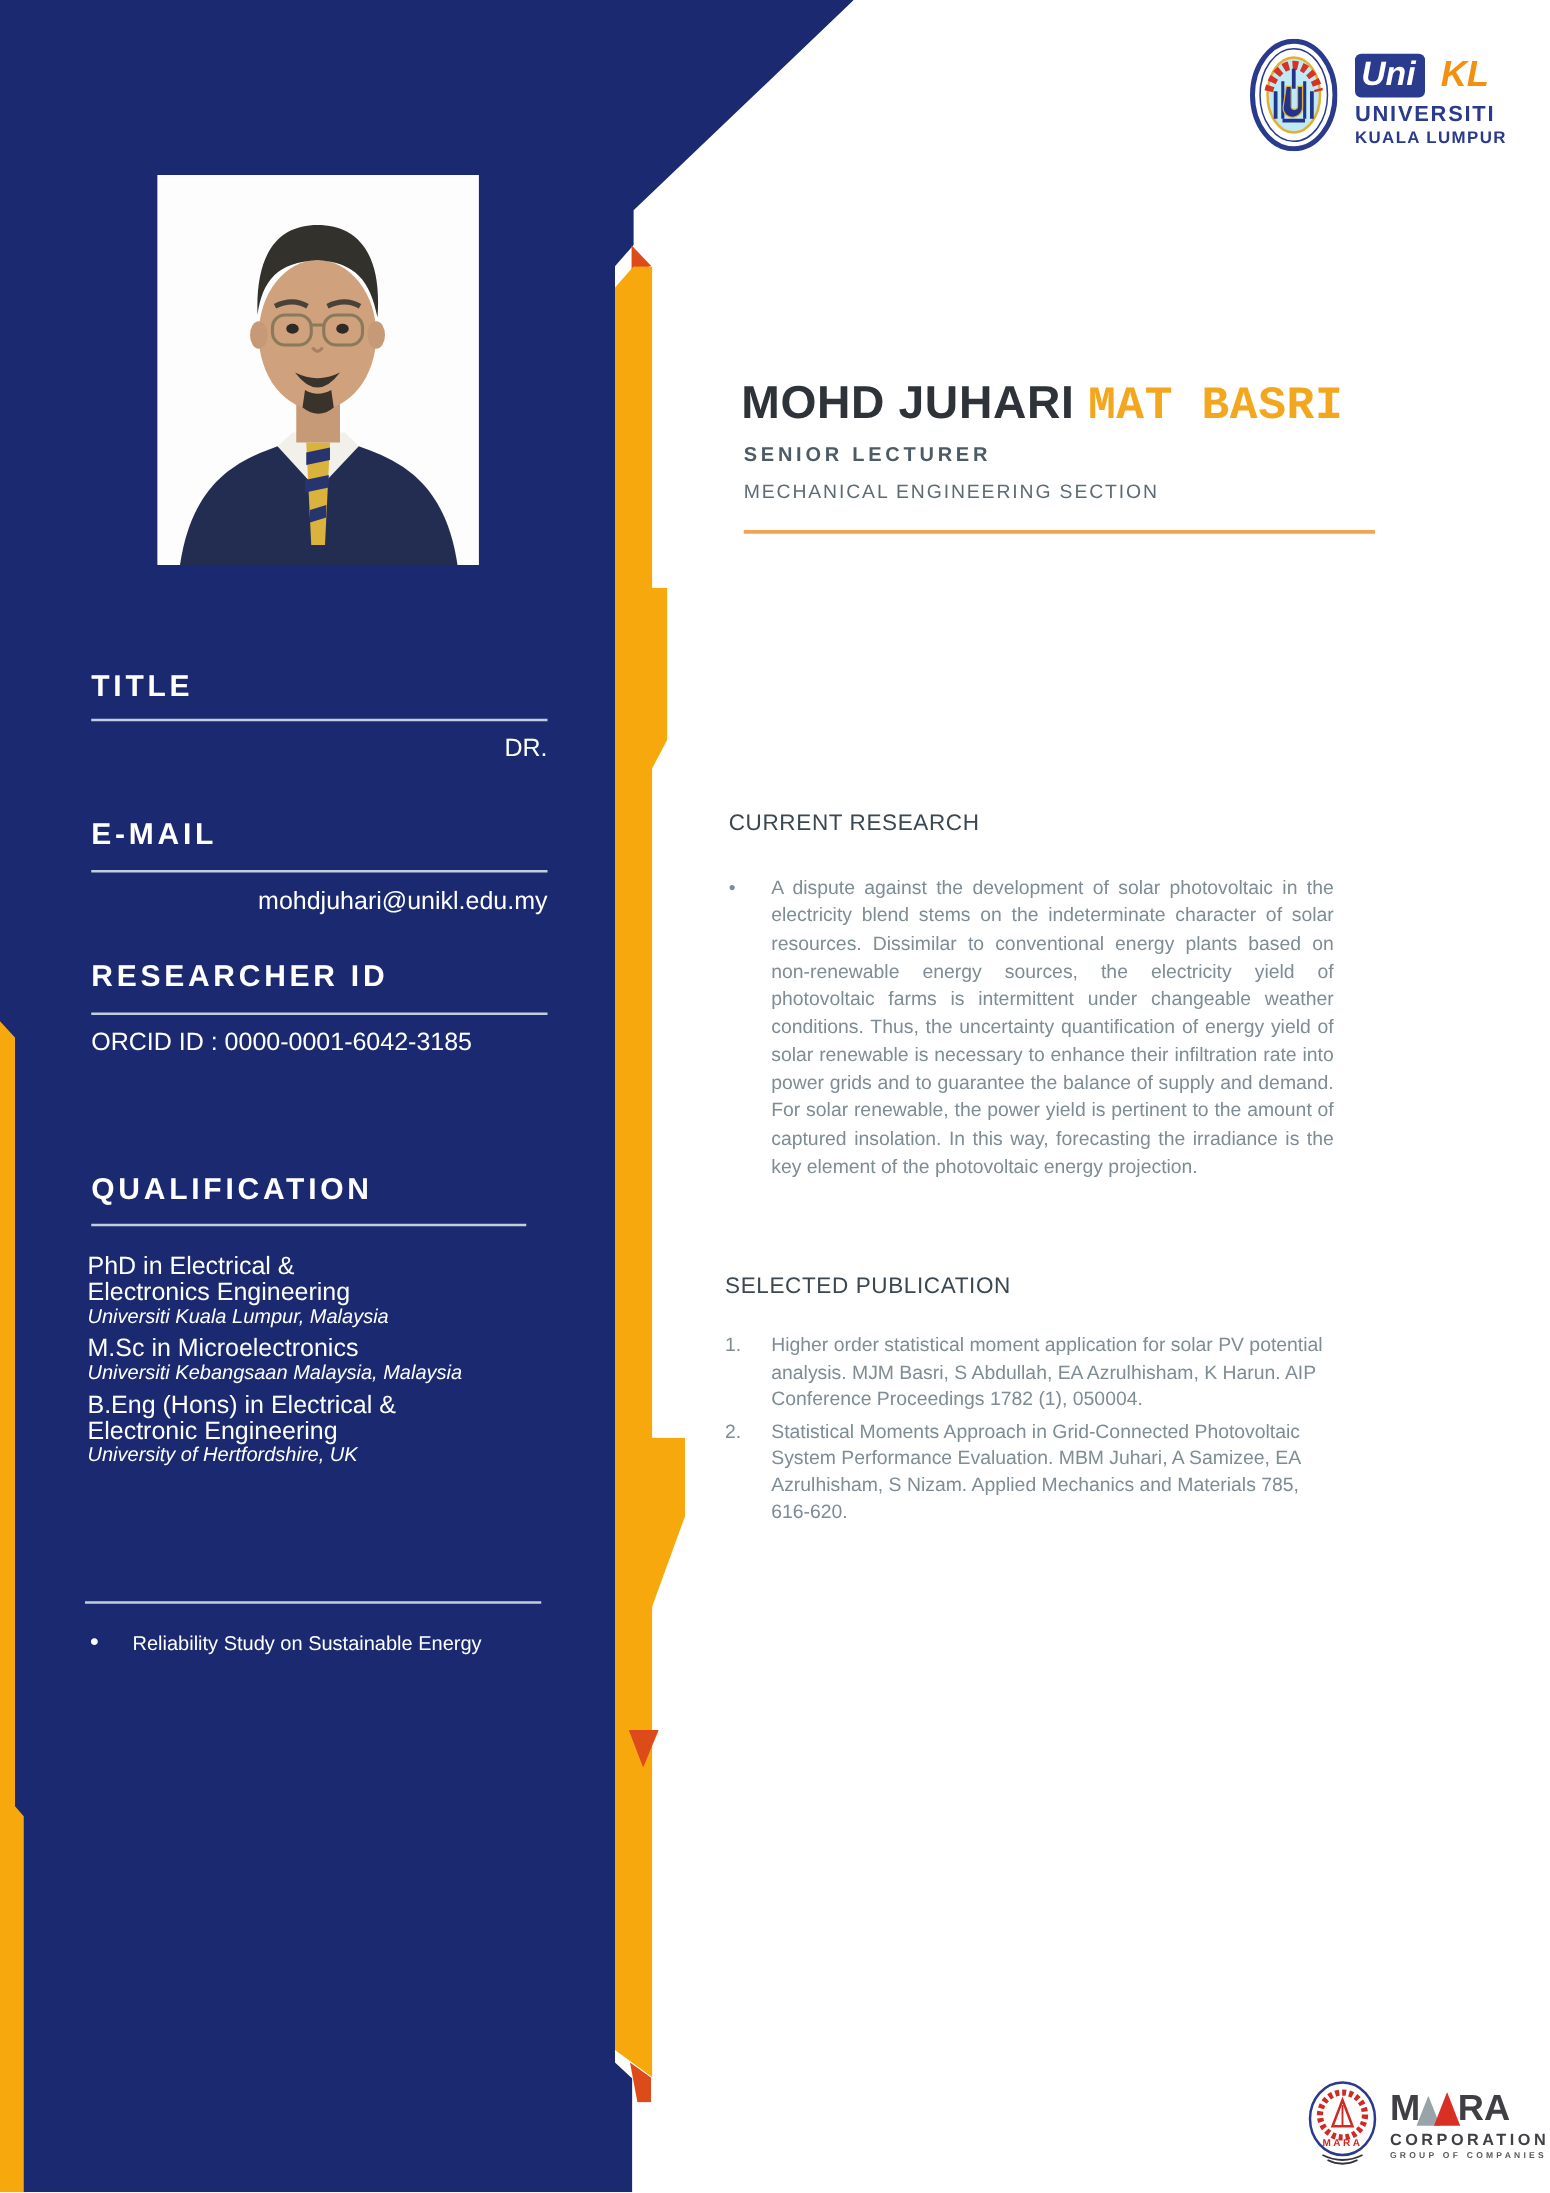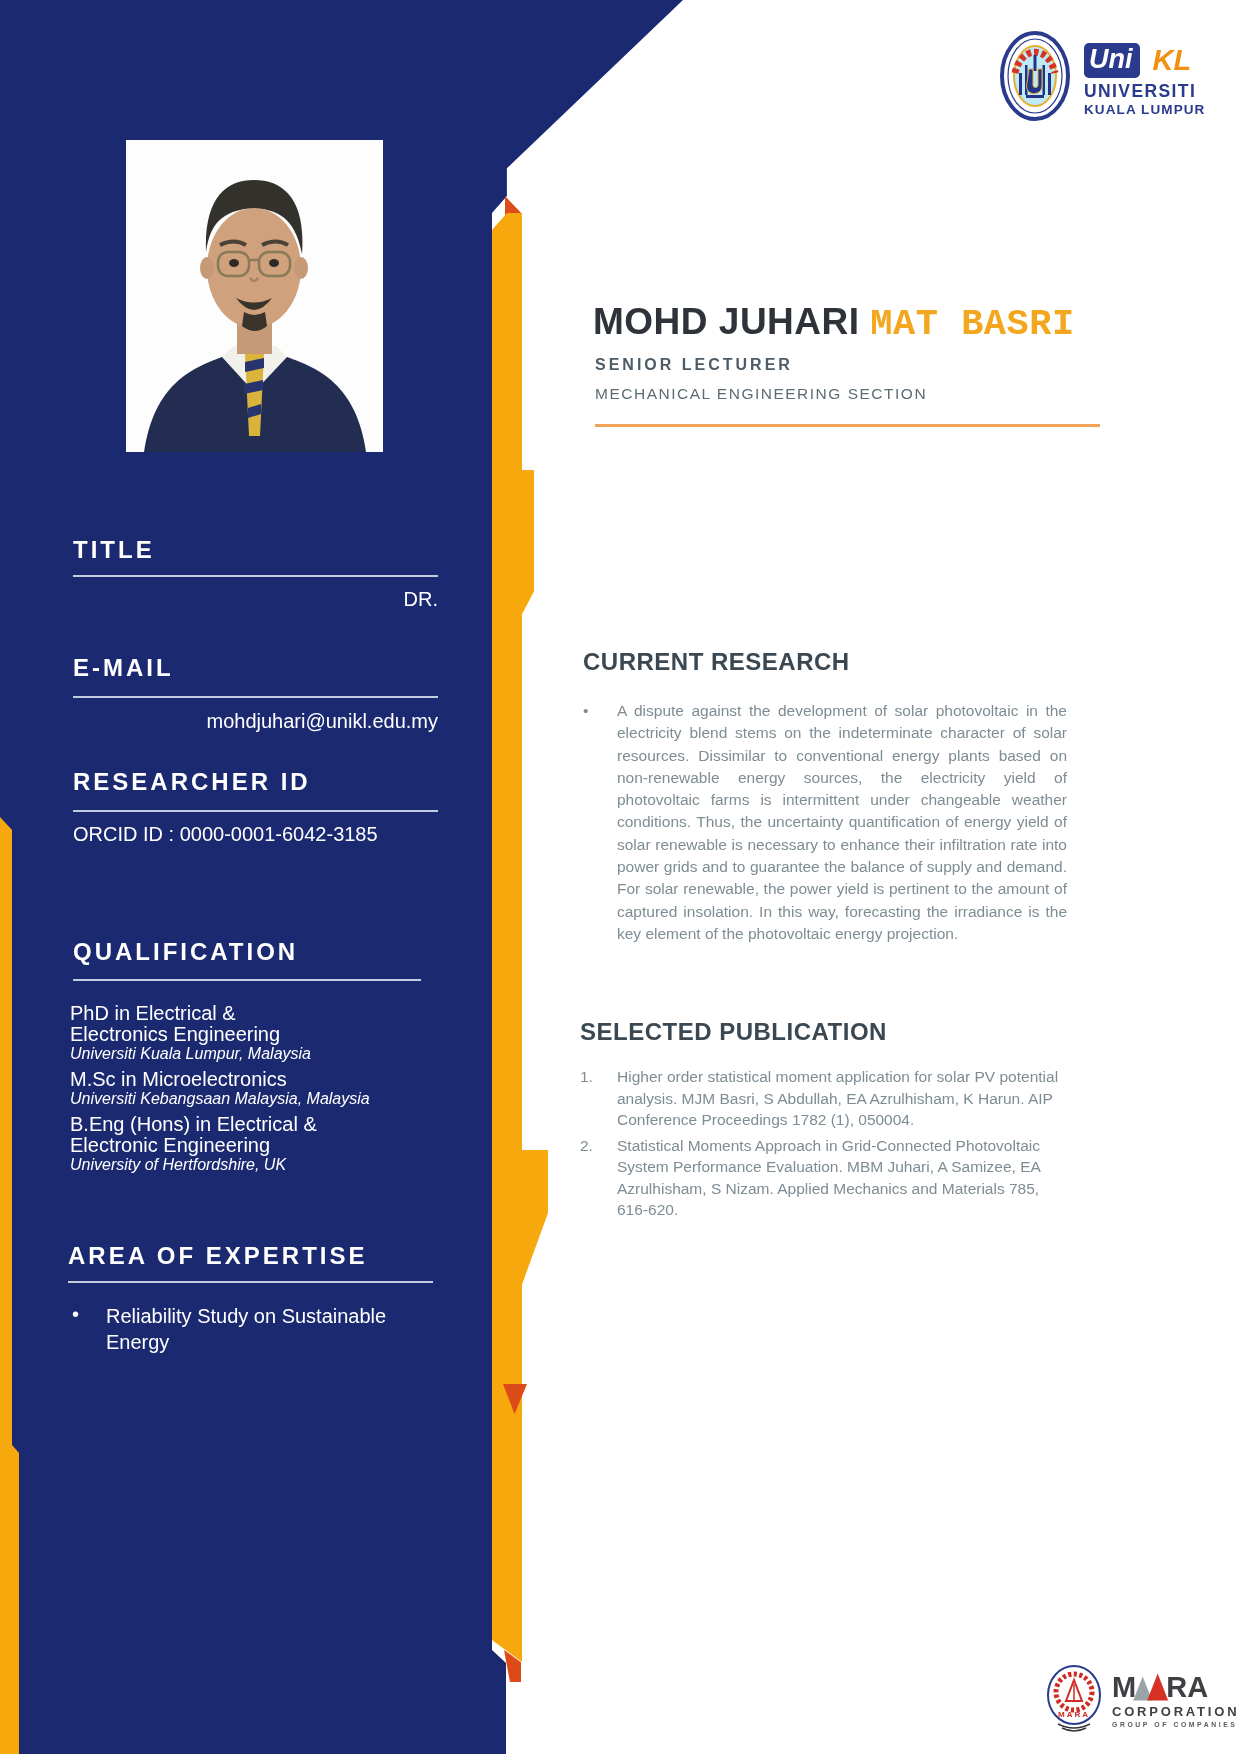--- a/index.html
+++ b/index.html
@@ -29,29 +29,29 @@
   .photo-frame{position:absolute;left:126px;top:140px;width:257px;height:312px;background:#ffffff;}
   .sb-heading{position:absolute;left:73px;width:365px;color:#ffffff;font-size:24px;font-weight:bold;letter-spacing:3px;}
   .sb-rule{position:absolute;left:73px;width:365px;height:2px;background:#c3cddd;}
   .sb-value{position:absolute;left:73px;width:365px;color:#ffffff;font-size:20px;}
   .right{text-align:right;}
   .qual-wrap{position:absolute;left:70px;top:1003px;width:355px;color:#ffffff;}
   .qual-degree{font-size:20px;line-height:21px;white-space:pre-line;}
   .qual-inst{font-size:16px;font-style:italic;line-height:18px;margin-bottom:6px;}
   .bullet-row{position:absolute;display:flex;color:#ffffff;}
   .bullet-dot{width:34px;font-size:20px;}
-  .bullet-text{width:320px;font-size:20px;line-height:26px;}
+  .bullet-text{width:320px;font-size:16px;line-height:26px;}
 
   
   .name-line{position:absolute;left:593px;top:301px;font-size:37px;font-weight:bold;color:#2d3339;letter-spacing:.5px;white-space:nowrap;}
   .name-accent{color:#f2a71e;font-family:Liberation Mono, monospace;}
   .role-line{position:absolute;left:595px;top:356px;font-size:16px;font-weight:bold;letter-spacing:3px;color:#4d5b66;}
   .section-line{position:absolute;left:595px;top:385px;font-size:15.5px;letter-spacing:1.5px;color:#5d6c74;}
   .orange-rule{position:absolute;left:595px;top:424px;width:505px;height:3px;background:#f2a355;}
-  .main-heading{position:absolute;font-size:24px;font-weight:bold;color:#3b4852;letter-spacing:.5px;}
+  .main-heading{position:absolute;font-size:18px;font-weight:normal;color:#3b4852;letter-spacing:.5px;}
   .para-row{position:absolute;display:flex;color:#7e8c93;}
   .para-marker{width:34px;font-size:15.5px;line-height:22.3px;}
   .para-text{width:450px;font-size:15.5px;line-height:22.3px;text-align:justify;}
   .pub-list{position:absolute;left:580px;top:1066px;width:486px;display:flex;flex-direction:column;gap:4px;}
   .pub-row{display:flex;color:#7e8c93;}
   .pub-num{width:37px;font-size:15.5px;line-height:21.5px;}
   .pub-text{width:449px;font-size:15.5px;line-height:21.5px;}
 
   
   .unikl-logo{position:absolute;left:1000px;top:31px;display:flex;}
@@ -132,21 +132,20 @@
     <div class="qual-degree">PhD in Electrical &amp;
 Electronics Engineering</div>
     <div class="qual-inst">Universiti Kuala Lumpur, Malaysia</div>
     <div class="qual-degree">M.Sc in  Microelectronics</div>
     <div class="qual-inst">Universiti Kebangsaan Malaysia, Malaysia</div>
     <div class="qual-degree">B.Eng (Hons) in Electrical &amp;
 Electronic Engineering</div>
     <div class="qual-inst">University of Hertfordshire, UK</div>
   </div>
 
-  <div class="sb-heading" style="top:1242px;left:68px">AREA OF EXPERTISE</div>
   <div class="sb-rule" style="top:1281px;left:68px"></div>
   <div class="bullet-row" style="left:72px;top:1303px">
     <div class="bullet-dot">•</div>
     <div class="bullet-text">Reliability Study on Sustainable Energy</div>
   </div>
 
   <div class="unikl-logo">
     <svg width="70" height="90" viewBox="0 0 70 90">
       <ellipse cx="35" cy="45" rx="33" ry="43" fill="#ffffff" stroke="#2a3a8c" stroke-width="4"></ellipse>
       <ellipse cx="35" cy="45" rx="27" ry="37" fill="#ffffff" stroke="#2a3a8c" stroke-width="1.2"></ellipse>

